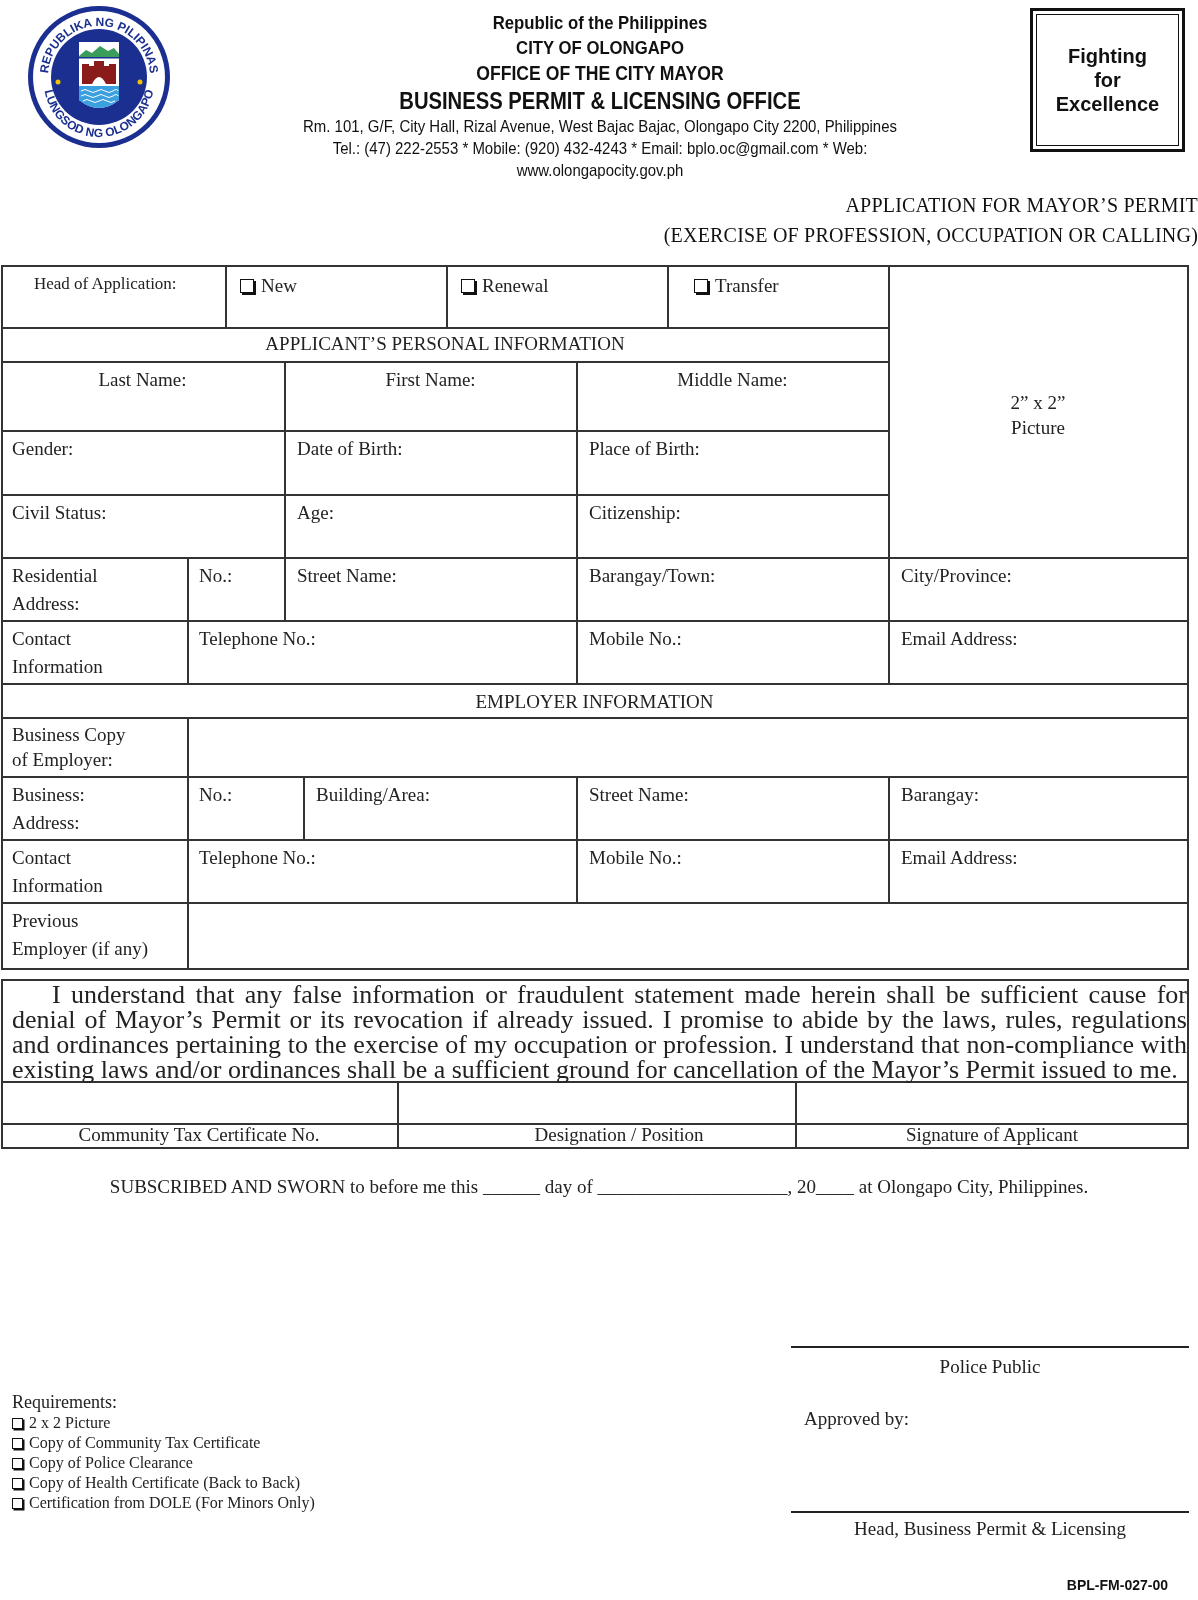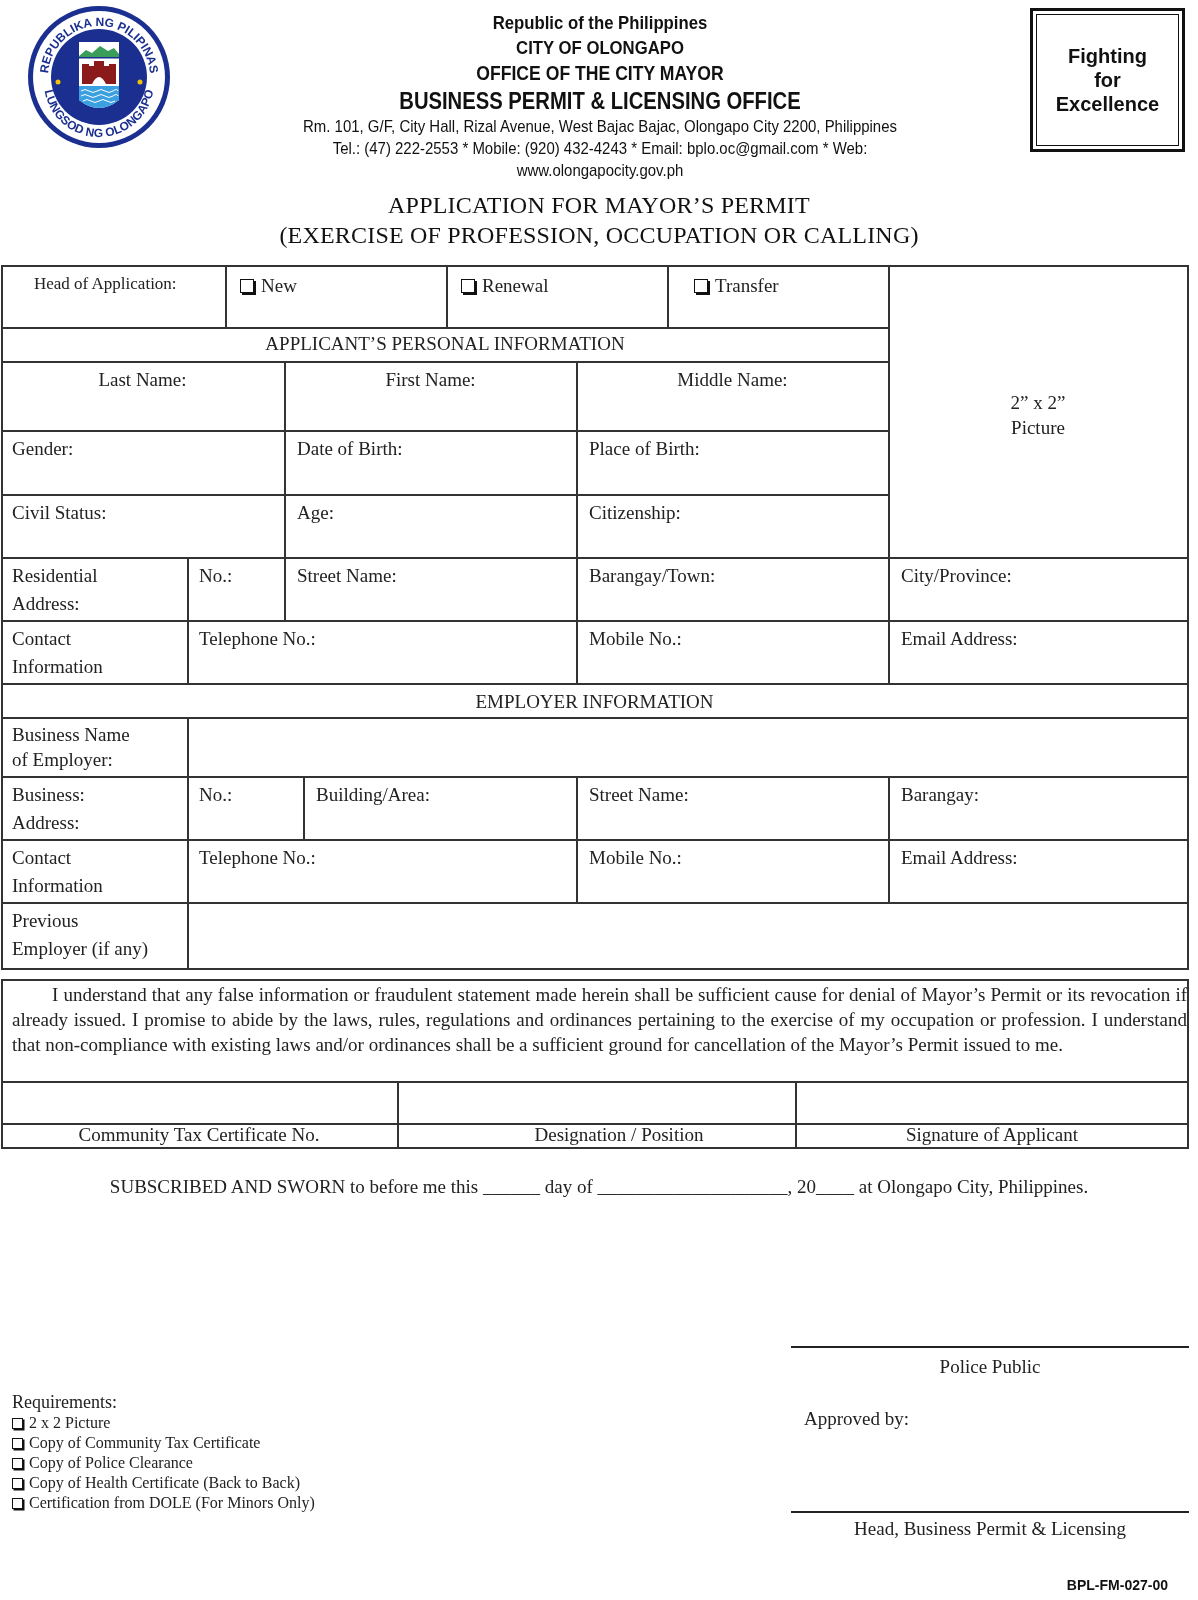--- a/index.html
+++ b/index.html
@@ -17,32 +17,32 @@
   .hdr .l1 { font-size: 19px; font-weight: bold; line-height: 25px; transform: scaleX(0.88); }
   .hdr .l2 { font-size: 19px; font-weight: bold; line-height: 25px; transform: scaleX(0.88); }
   .hdr .l3 { font-size: 20px; font-weight: bold; line-height: 27px; transform: scaleX(0.88); }
   .hdr .l4 { font-size: 23px; font-weight: bold; line-height: 29px; transform: scaleX(0.88); }
   .hdr .l5 { font-size: 17px; line-height: 22px; transform: scaleX(0.88); }
   .hdr .l6 { font-size: 17px; line-height: 22px; transform: scaleX(0.88); }
 
   .motto { left: 1030px; top: 8px; width: 155px; height: 144px; border: 3px solid #111; padding: 3px; }
   .motto-inner { width: 100%; height: 100%; border: 1.5px solid #111; display: flex; flex-direction: column; align-items: center; justify-content: center; font-weight: bold; font-size: 20px; line-height: 24px; }
 
-  .title { left: 0; width: 1198px; text-align: center; font-size: 24px; line-height: 30px; letter-spacing: 0.2px; }
+  .title { left: 0; width: 1198px; text-align: right; font-size: 20px; line-height: 30px; letter-spacing: 0.2px; }
 
   
   .ln { position: absolute; background: #333; }
   .h { height: 1.5px; }
   .v { width: 1.5px; }
   .lbl { position: absolute; font-size: 19px; line-height: 28px; color: #222; }
   .ctr { text-align: center; }
   .cb { display: inline-block; width: 14px; height: 14px; border: 1.5px solid #111; box-shadow: 2px 2px 0 #111; margin-right: 7px; vertical-align: -1px; background: #fff; }
   .cb-sm { width: 11px; height: 11px; box-shadow: 1.5px 1.5px 0 #111; margin-right: 6px; vertical-align: -1px; }
 
-  .decl { left: 12px; width: 1175px; font-size: 19px; line-height: 25px; text-align: justify; color: #222; }
+  .decl { left: 12px; width: 1175px; font-size: 26px; line-height: 25px; text-align: justify; color: #222; }
   .sworn { left: 0; width: 1198px; text-align: center; font-size: 19px; color: #222; }
   .req { left: 12px; font-size: 16px; line-height: 20px; color: #222; }
   .req .rt { font-size: 18px; line-height: 22px; }
   .formcode { right: 30px; top: 1577px; font-size: 14px; font-weight: bold; }
 </style>
 </head>
 <body>
 
 <div class="abs logo">
   <svg width="146" height="146" viewBox="0 0 146 146">
@@ -181,21 +181,21 @@
   <div>Contact</div>
   <div>Information</div>
 </div>
 <div class="lbl" style="left:199px;top:625px;">Telephone No.:</div>
 <div class="lbl" style="left:589px;top:625px;">Mobile No.:</div>
 <div class="lbl" style="left:901px;top:625px;">Email Address:</div>
 
 <div class="lbl ctr" style="left:1px;top:688px;width:1187px;">EMPLOYER INFORMATION</div>
 
 <div class="lbl" style="left:12px;top:722px;line-height:25px;">
-  <div>Business Name</div>
+  <div>Business Copy</div>
   <div>of Employer:</div>
 </div>
 <div class="abs" style="left:189px;top:719px;width:998px;height:56px;"></div>
 
 <div class="lbl" style="left:12px;top:781px;">
   <div>Business:</div>
   <div>Address:</div>
 </div>
 <div class="lbl" style="left:199px;top:781px;">No.:</div>
 <div class="lbl" style="left:316px;top:781px;">Building/Area:</div>

